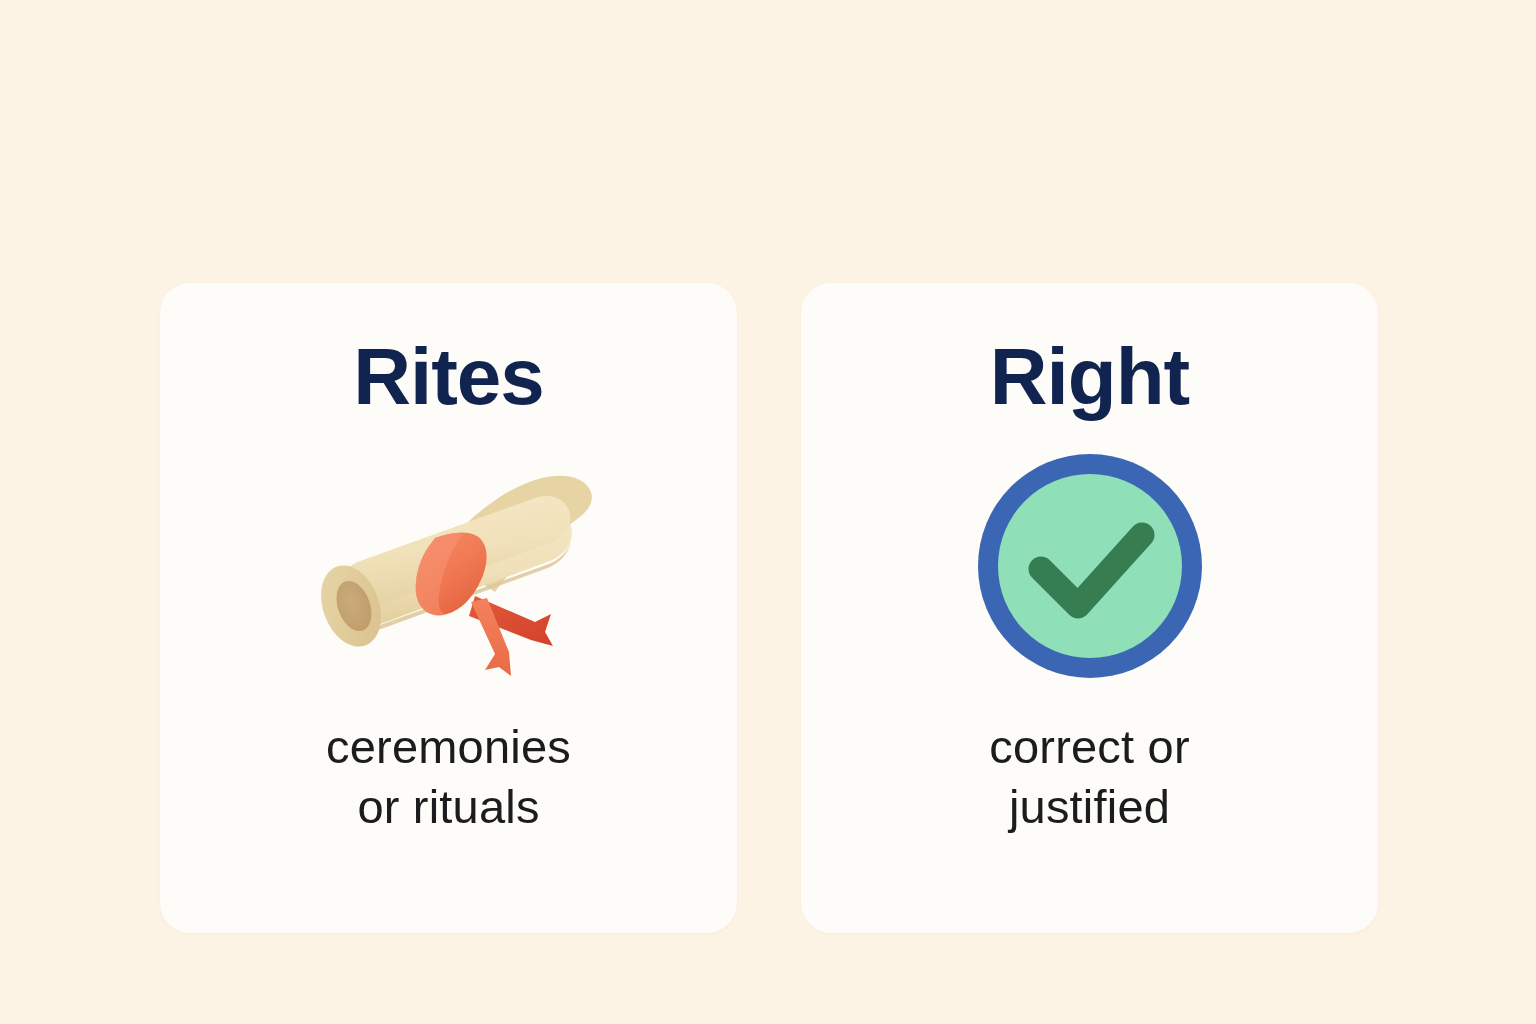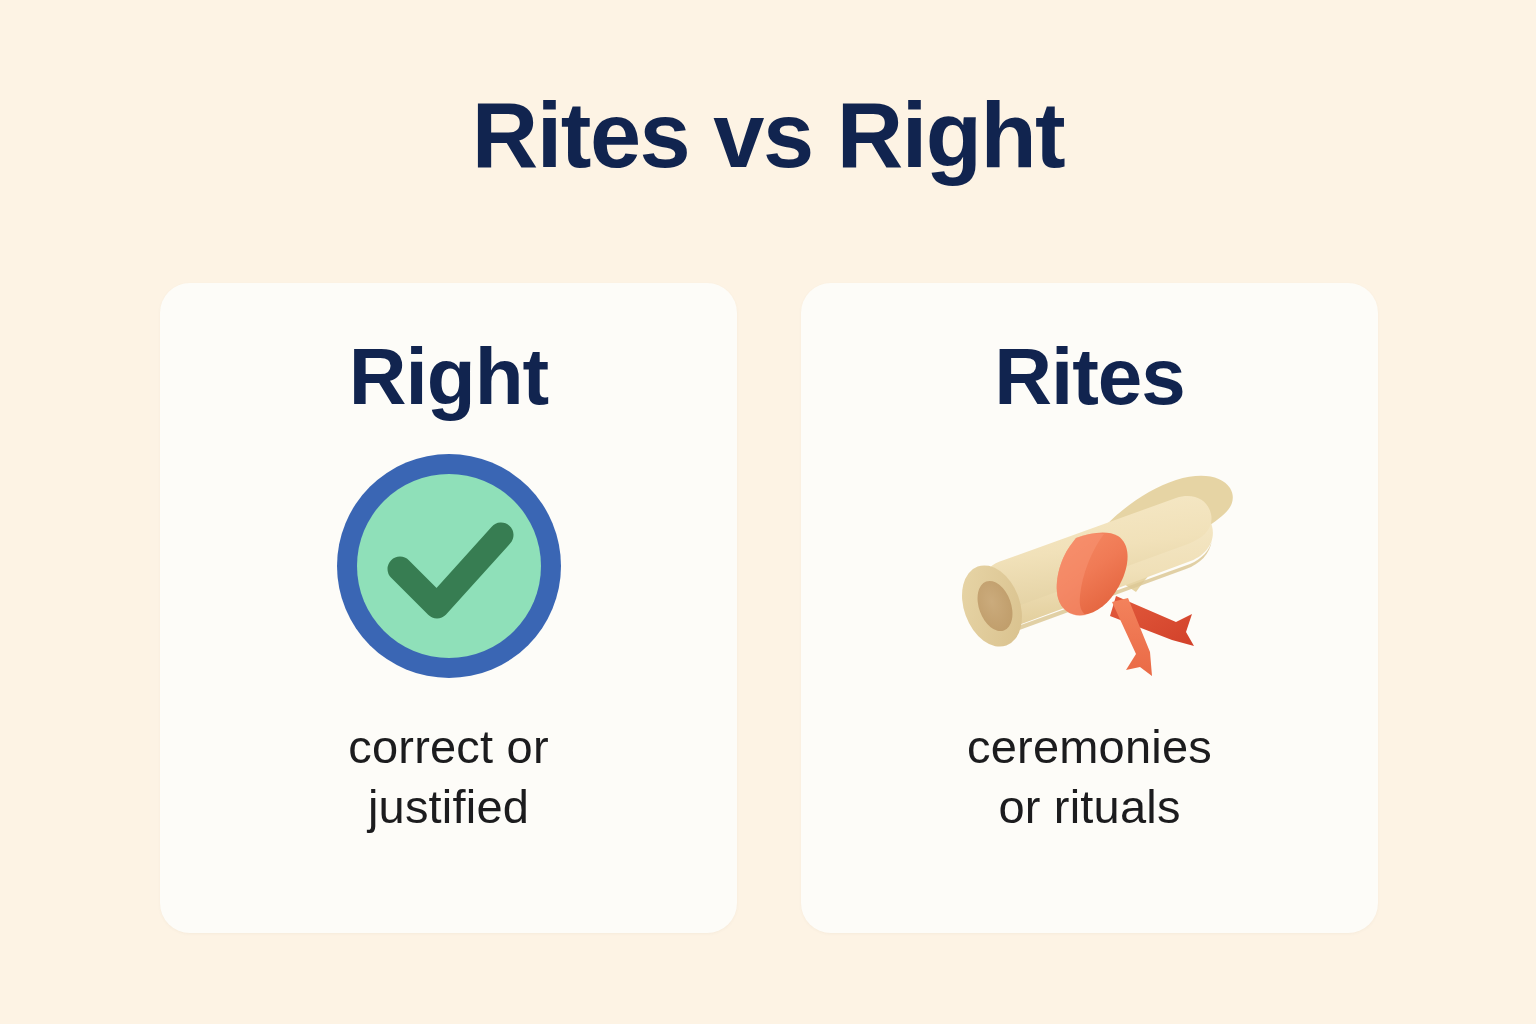--- a/index.html
+++ b/index.html
@@ -87,39 +87,22 @@
     text-align: center;
     letter-spacing: 0.2px;
     white-space: pre-line;
   }
 </style>
 </head>
 <body>
 
 <div id="page">
 
-  <div id="page-title">Rites vs Right</div>
 
   <div id="cards">
-
-    <div class="card">
-
-      <div class="card-title">Right</div>
-
-      <div class="card-icon">
-        <svg width="240" height="240" viewBox="0 0 240 240">
-          <circle cx="120" cy="120" r="112" fill="#3A66B4"></circle>
-          <circle cx="120" cy="120" r="92" fill="#8FE0B9"></circle>
-          <path d="M71,123 L108,160 L172,89" fill="none" stroke="#377D52" stroke-width="25" stroke-linecap="round" stroke-linejoin="round"></path>
-        </svg>
-      </div>
-
-      <div class="card-desc">correct or
-justified</div>
-    </div>
 
     <div class="card">
 
       <div class="card-title">Rites</div>
 
       <div class="card-icon">
         <svg width="300" height="240" viewBox="0 0 300 240">
           <defs>
             <linearGradient id="paperTop" x1="0" y1="0" x2="0.25" y2="1">
               <stop offset="0%" stop-color="#F6E9C8"></stop>
@@ -182,14 +165,30 @@
           <path d="M136,92 C146,88 156,86 164,88 C152,104 142,128 140,150
                    C139,160 141,166 146,169 C134,172 122,166 118,152
                    C114,136 120,114 130,100 Z" fill="#F79472" opacity="0.55"></path>
         </svg>
       </div>
 
       <div class="card-desc">ceremonies
 or rituals</div>
     </div>
 
+    <div class="card">
+
+      <div class="card-title">Right</div>
+
+      <div class="card-icon">
+        <svg width="240" height="240" viewBox="0 0 240 240">
+          <circle cx="120" cy="120" r="112" fill="#3A66B4"></circle>
+          <circle cx="120" cy="120" r="92" fill="#8FE0B9"></circle>
+          <path d="M71,123 L108,160 L172,89" fill="none" stroke="#377D52" stroke-width="25" stroke-linecap="round" stroke-linejoin="round"></path>
+        </svg>
+      </div>
+
+      <div class="card-desc">correct or
+justified</div>
+    </div>
+
   </div>
 </div>
 
 </body></html>

